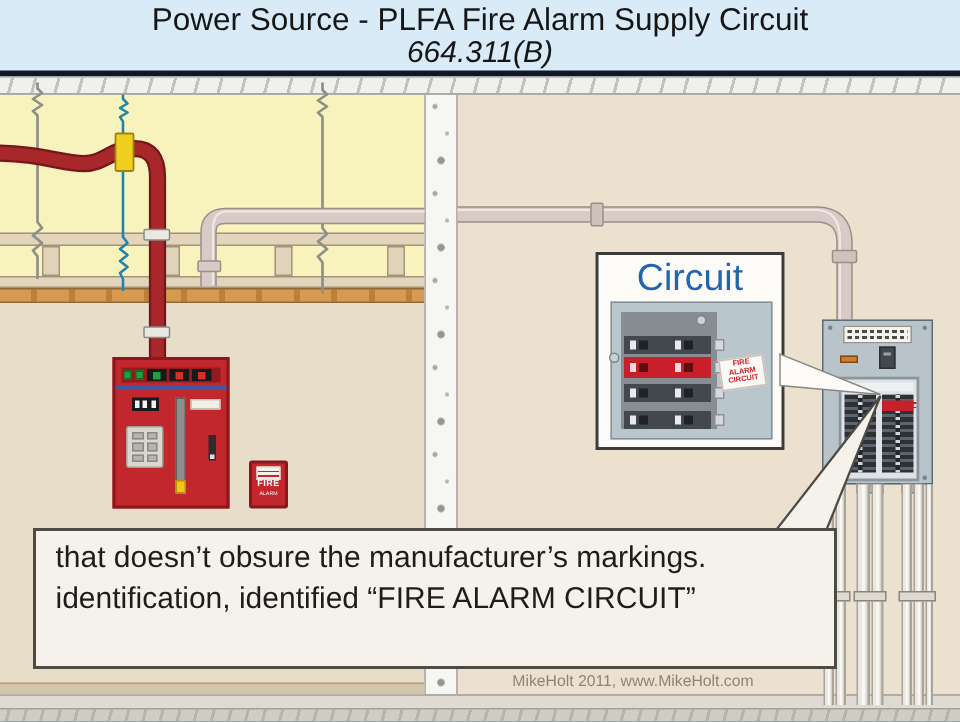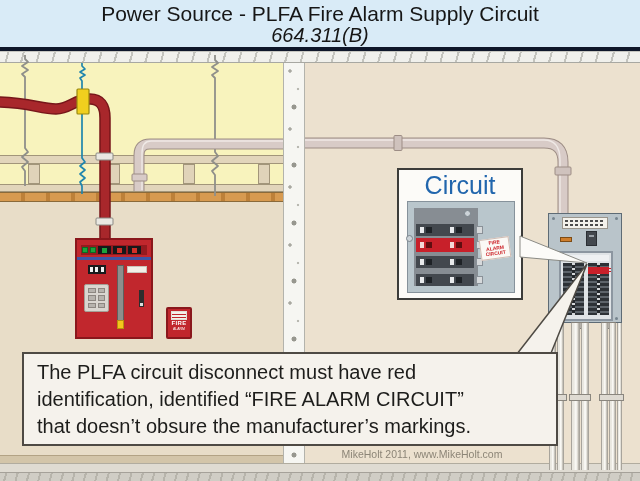--- a/index.html
+++ b/index.html
@@ -268,20 +268,19 @@
       <div>CIRCUIT</div>
     </div>
   </div>
 
   <svg width="640" height="481" viewBox="0 0 640 481">
     <polygon points="506,368 545,368 587,264" fill="#f5f2ec" stroke="#4e4a44" stroke-width="1.5"></polygon>
     <polygon points="520,236 520,257 587,263" fill="#fcfbf8" stroke="#8a8a84" stroke-width="1"></polygon>
   </svg>
 
   <div class="callout">
-    <div>The PLFA circuit disconnect must have red</div>
+    <div>that doesn’t obsure the manufacturer’s markings.</div>
     <div>identification, identified “FIRE ALARM CIRCUIT”</div>
-    <div>that doesn’t obsure the manufacturer’s markings.</div>
   </div>
 
   <div class="copyright">MikeHolt 2011, www.MikeHolt.com</div>
 
 </div>
 
 </body></html>

